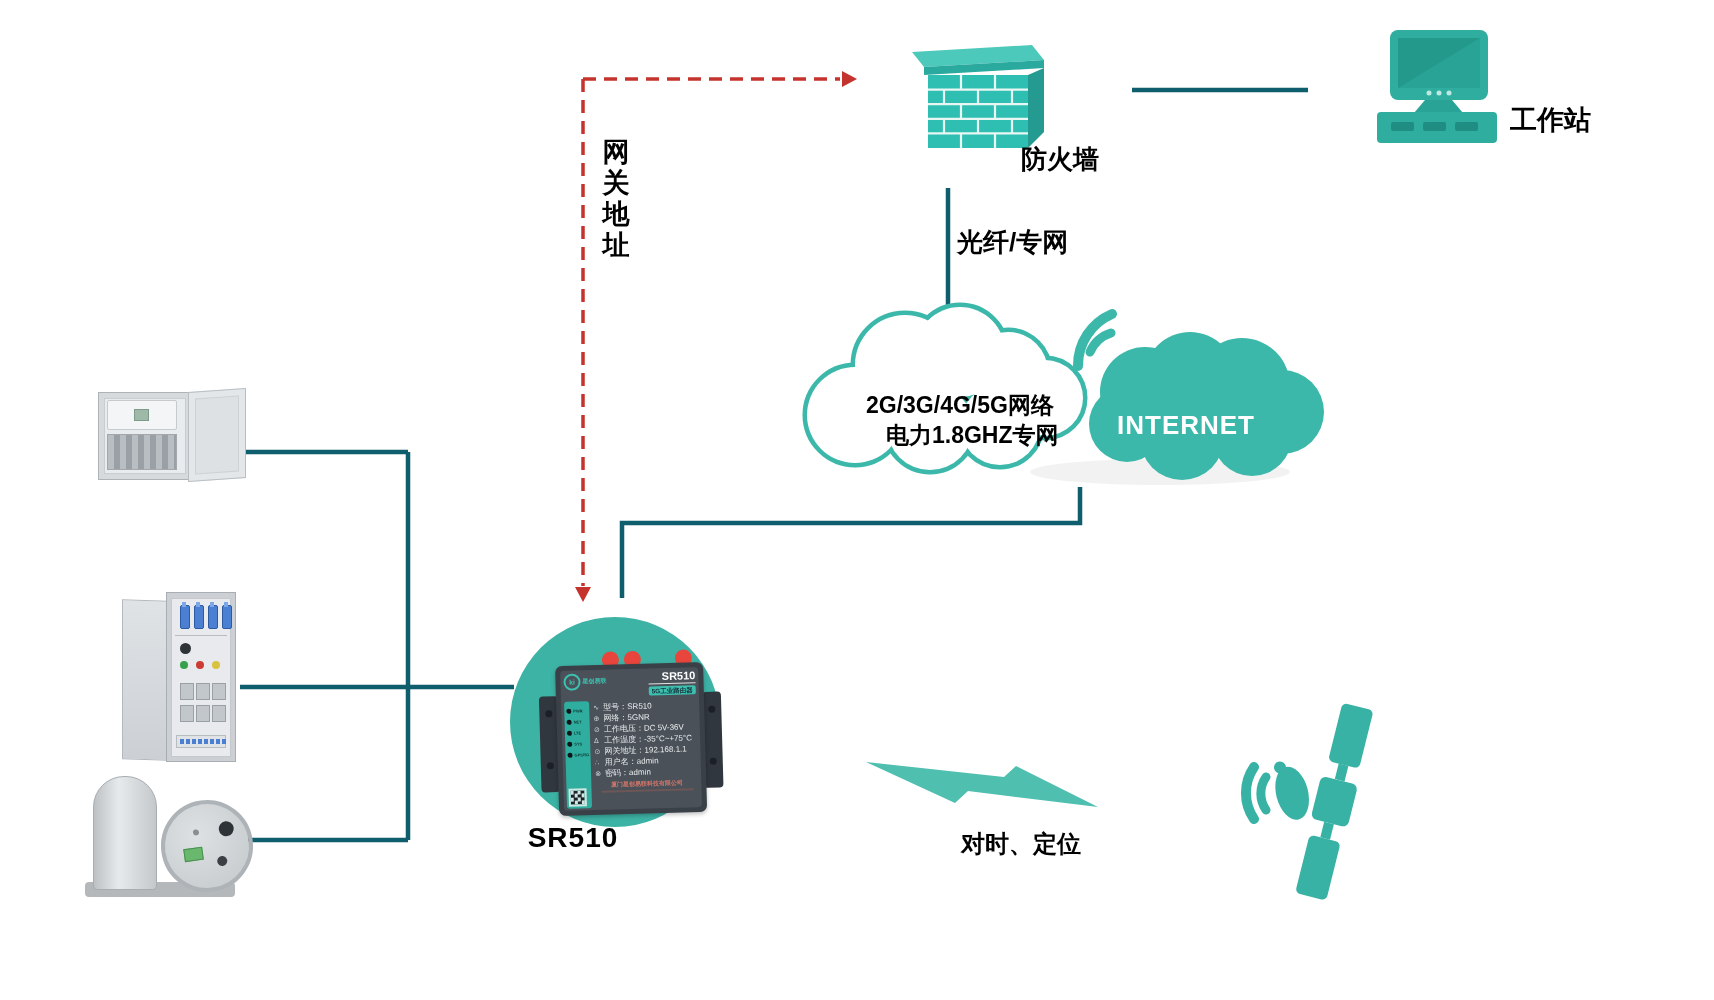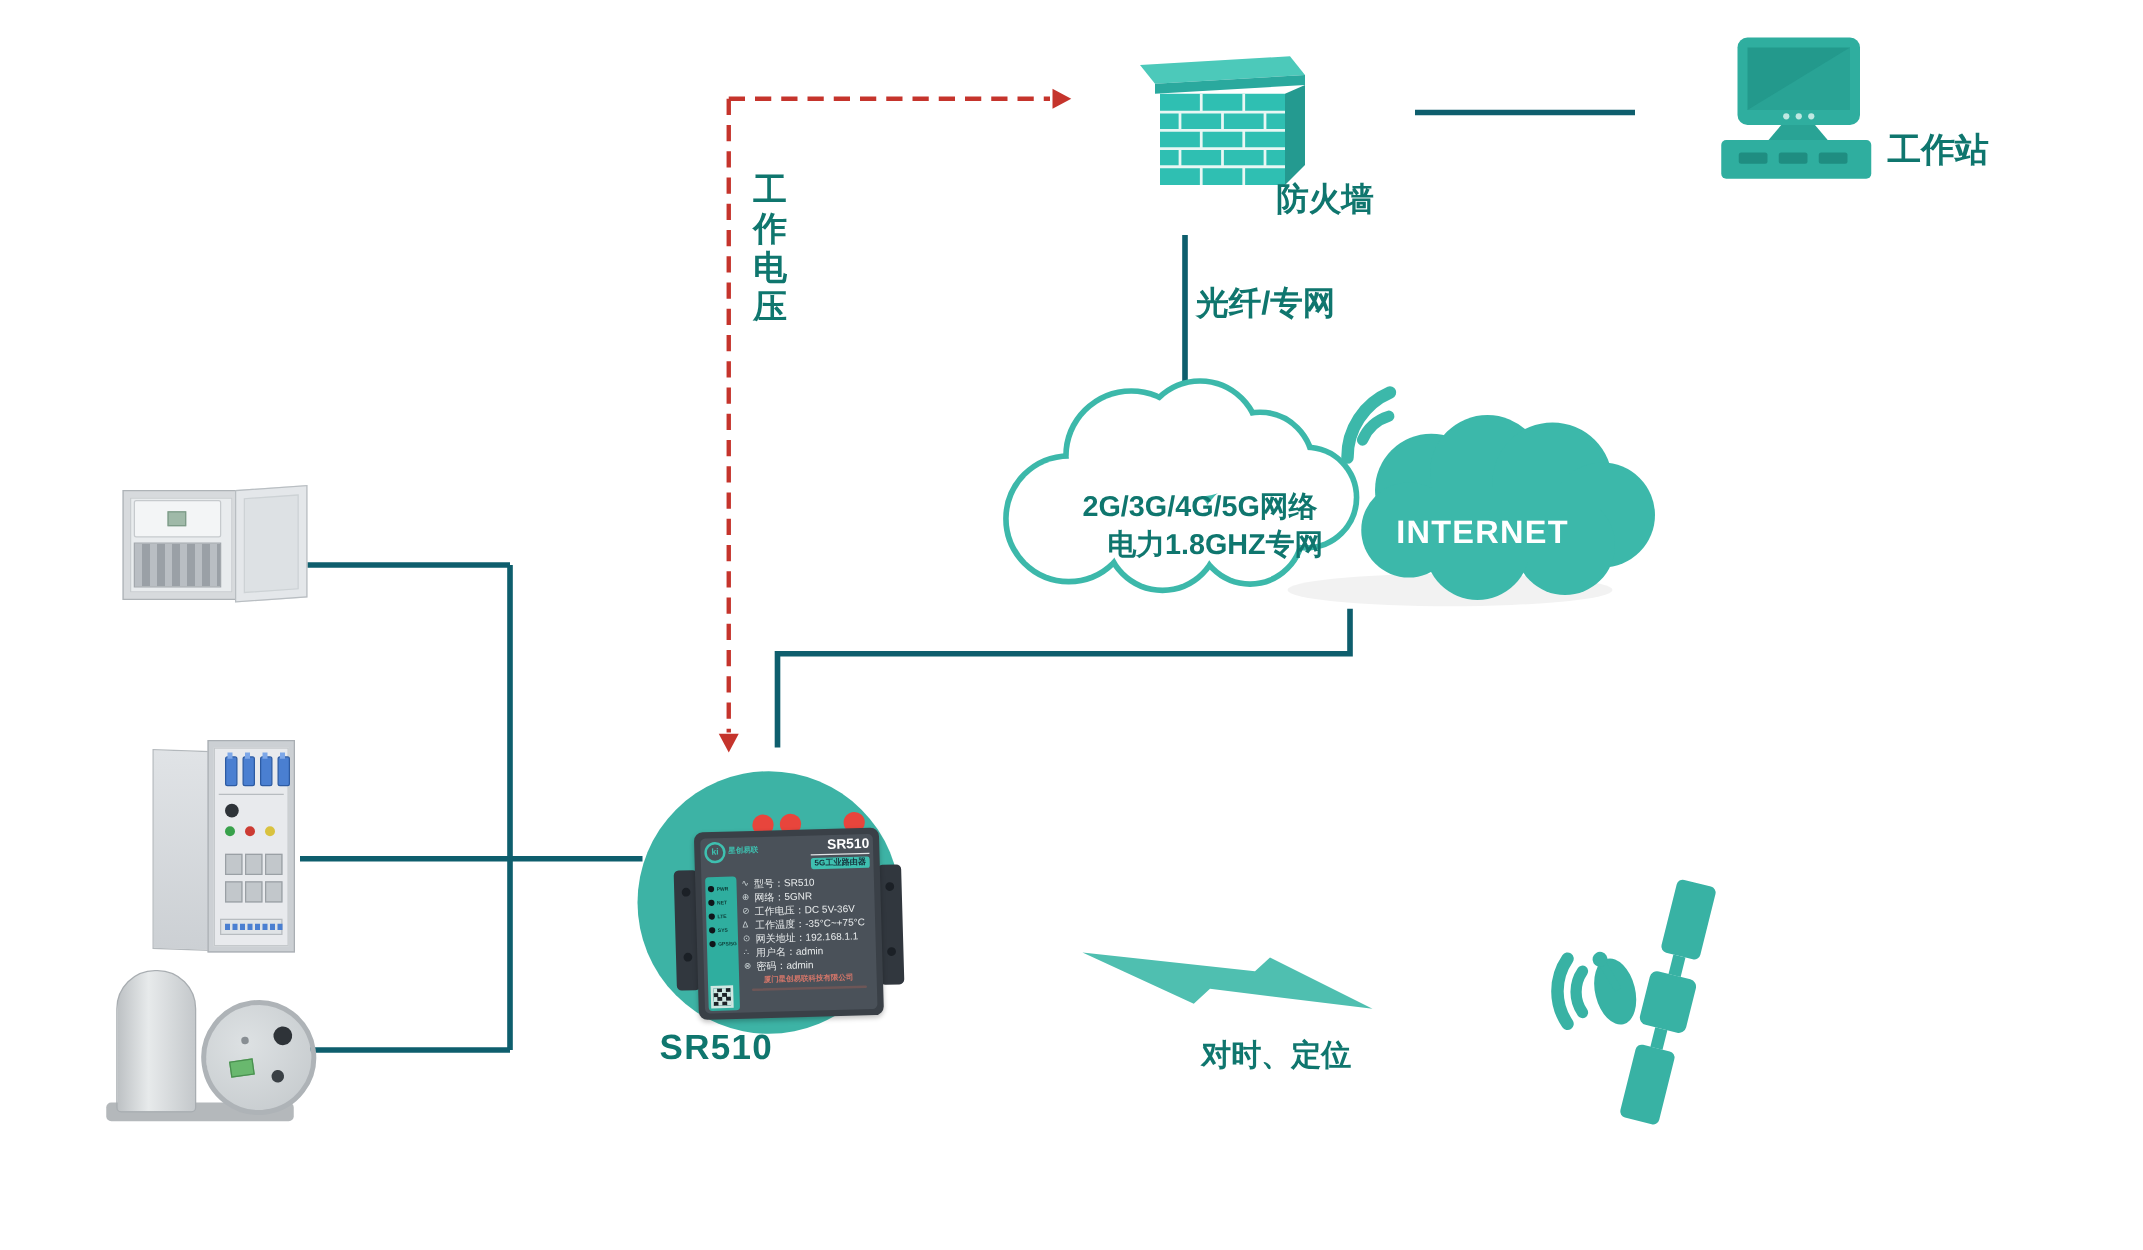--- a/index.html
+++ b/index.html
@@ -1,19 +1,19 @@
 <!DOCTYPE html>
 <html><head>
 <meta charset="utf-8">
 <style>
   html,body{margin:0;padding:0;background:#fff;}
   .stage{position:relative;width:1714px;height:1000px;background:#ffffff;overflow:hidden;
          font-family:"Liberation Sans","DejaVu Sans",sans-serif;}
   .abs{position:absolute;}
-  .lbl{position:absolute;font-weight:bold;color:#0f766e;white-space:nowrap;}
+  .lbl{position:absolute;font-weight:bold;color:#000000;white-space:nowrap;}
   .lbl-vert{white-space:normal;word-break:break-all;text-align:center;}
   
   .circle-bg{position:absolute;left:510px;top:617px;width:210px;height:210px;border-radius:50%;background:#3db3a5;}
   .dev-wrap{position:absolute;left:540px;top:650px;width:182px;height:170px;transform:rotate(-1.6deg);}
   .antenna{position:absolute;width:17px;height:17px;border-radius:50%;background:#e8453c;top:1px;}
   .dev-ear{position:absolute;top:44px;width:19px;height:96px;background:#31373e;border-radius:4px;}
   .dev-ear .hole{position:absolute;left:6px;width:7px;height:7px;border-radius:50%;background:#1b2026;}
   .dev-body{position:absolute;left:17px;top:14px;width:148px;height:150px;background:#3a4047;border-radius:7px;
             box-shadow:0 2px 4px rgba(0,0,0,.25);}
   .dev-panel{position:absolute;left:5px;top:5px;width:138px;height:140px;background:#4a5159;border-radius:4px;
@@ -177,21 +177,21 @@
         <line x1="-58" y1="-32" x2="-40" y2="-14" stroke="#38b2a4" stroke-width="6"></line>
         <circle cx="-60" cy="-34" r="6"></circle>
       </g>
       <g stroke="#38b2a4" fill="none" stroke-linecap="round">
         <path d="M 1254 767 A 46 46 0 0 0 1254 819" stroke-width="10"></path>
         <path d="M 1266 777 A 29 29 0 0 0 1266 810" stroke-width="9"></path>
       </g>
     </g>
   </svg>
 
-  <div class="lbl lbl-vert" style="left:601px;top:137px;width:30px;font-size:27px;line-height:31px;">工作电压</div>
+  <div class="lbl lbl-vert" style="left:601px;top:137px;width:30px;font-size:27px;line-height:31px;">网关地址</div>
 
   <div class="lbl" style="left:1021px;top:142px;font-size:26px;">防火墙</div>
 
   <div class="lbl" style="left:957px;top:225px;font-size:26px;">光纤/专网</div>
 
   <div class="lbl" style="left:1510px;top:102px;font-size:27px;">工作站</div>
 
   <div class="lbl" style="left:866px;top:390px;font-size:23px;">2G/3G/4G/5G网络</div>
 
   <div class="lbl" style="left:886px;top:420px;font-size:23px;">电力1.8GHZ专网</div>

